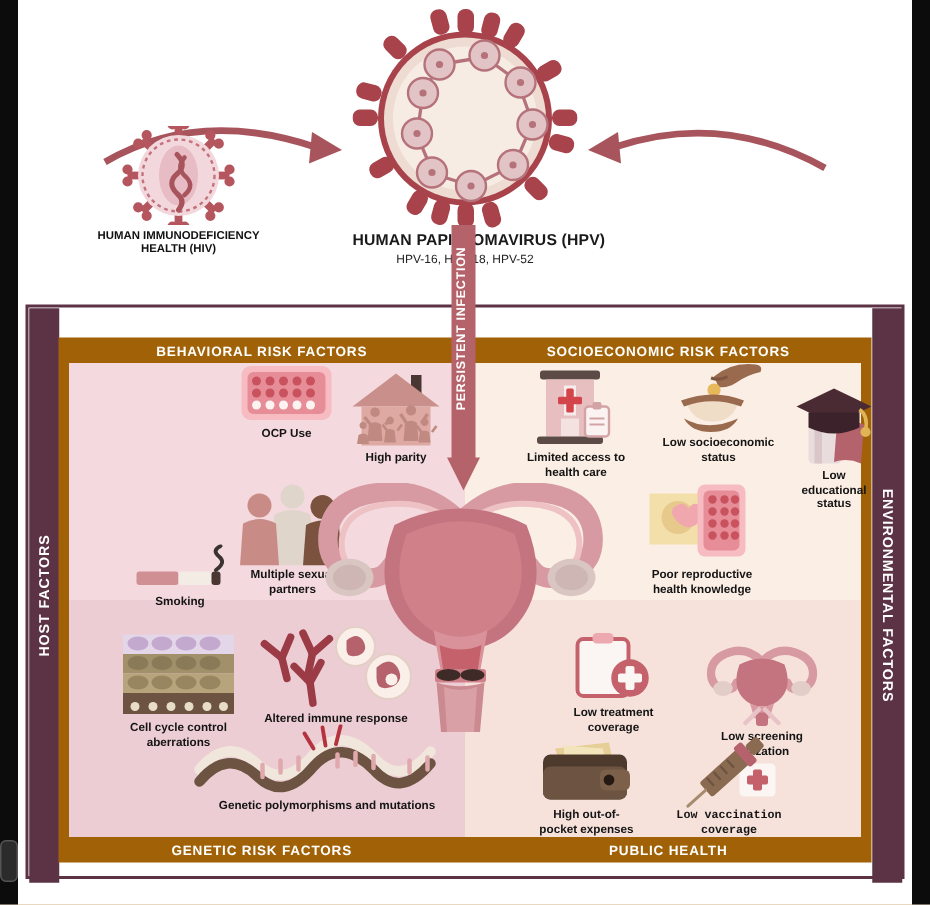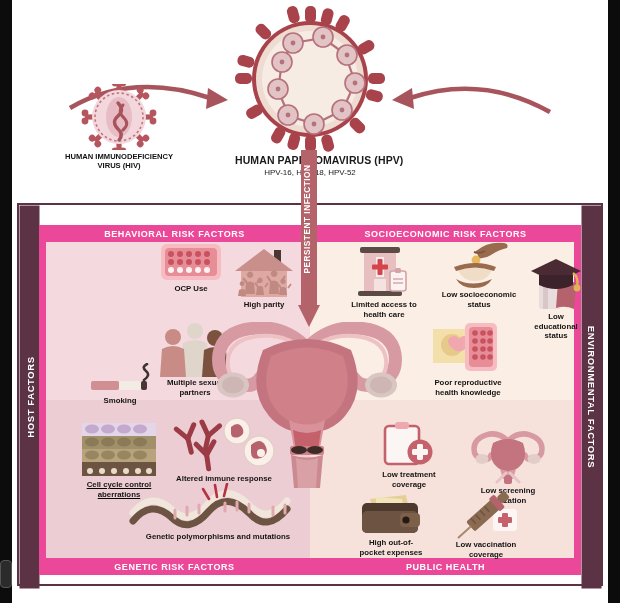--- a/index.html
+++ b/index.html
@@ -28,21 +28,21 @@
 
   .side-item{position:absolute;width:150px;text-align:center;}
   .side-item .cap{font-size:7.6px;font-weight:bold;color:#111;line-height:1.25;margin-top:2px;}
   .hiv-wrap{left:32px;top:84px;}
   .chl-wrap{right:12px;top:100px;}
 
   
   .frame{position:absolute;left:17px;top:203px;width:586px;height:383px;
     background:#ffffff;border:2px solid #5c3344;box-sizing:border-box;}
   .inner{position:absolute;left:20px;top:20px;right:20px;bottom:9px;
-    background:#ec4899;box-sizing:border-box;}
+    background:#a16207;box-sizing:border-box;}
 
   .hdr{position:absolute;left:0;right:0;height:17px;display:flex;}
   .hdr.top{top:0;}
   .hdr.bottom{bottom:0;}
   .hdr .cell{flex:1;display:flex;align-items:center;justify-content:center;}
   .hdr .cell span{font-size:9px;font-weight:bold;color:#fff;letter-spacing:.55px;}
 
   .quadwrap{position:absolute;left:7px;right:7px;top:17px;bottom:17px;display:flex;
     flex-wrap:wrap;}
   .quad{width:50%;height:50%;box-sizing:border-box;position:relative;}
@@ -204,21 +204,21 @@
           </g>
         </g>
         <circle cx="45" cy="33" r="27" fill="#f2d8dc"></circle>
         <circle cx="45" cy="33" r="24" fill="none" stroke="#c4737d" stroke-width="1.6" stroke-dasharray="2.5 2.5"></circle>
         <ellipse cx="45" cy="33" rx="13" ry="20" fill="#e8bcc4"></ellipse>
         <path d="M44 19 q7 7 0 13 q-7 6 0 13 q6 5 1 11" fill="none" stroke="#a8545c" stroke-width="3.4" stroke-linecap="round"></path>
         <path d="M49 21 q-6 7 1 13 q6 6 -1 12" fill="none" stroke="#a8545c" stroke-width="3" stroke-linecap="round"></path>
       </svg>
       <div class="cap">
         <span>HUMAN IMMUNODEFICIENCY</span><br>
-        <span>VIRUS (HIV)</span>
+        <span>HEALTH (HIV)</span>
       </div>
     </div>
 
   </div>
 
   <div class="frame">
 
     <div class="vlabel left">HOST FACTORS</div>
     <div class="vlabel right">ENVIRONMENTAL FACTORS</div>
 
@@ -397,21 +397,21 @@
               <circle cx="52" cy="30" r="2.8"></circle>
               <circle cx="59" cy="30" r="2.8"></circle>
             <circle cx="44" cy="38" r="2.8"></circle>
               <circle cx="52" cy="38" r="2.8"></circle>
               <circle cx="59" cy="38" r="2.8"></circle>
           </g>
         </svg>
         <div class="cap">Poor reproductive<br>health knowledge</div>
       </div>
 
-      <div class="item" style="left:30px;top:196px;width:100px;text-decoration:underline;">
+      <div class="item" style="left:30px;top:196px;width:100px;">
         <svg class="art" width="78" height="58" viewBox="0 0 78 58">
           <rect x="2" y="2" width="74" height="13" fill="#e3d6e8"></rect>
           <g fill="#c3a9cd">
             <ellipse cx="12" cy="8" rx="7" ry="4.6"></ellipse>
               <ellipse cx="28" cy="8" rx="7" ry="4.6"></ellipse>
             <ellipse cx="44" cy="8" rx="7" ry="4.6"></ellipse>
               <ellipse cx="60" cy="8" rx="7" ry="4.6"></ellipse>
           </g>
           <rect x="2" y="15" width="74" height="13" fill="#a2906b"></rect>
           <g fill="#8a7a58">
@@ -523,21 +523,21 @@
           <path d="M12 6 L48 2 L50 12 H14 Z" fill="#e6cf96"></path>
           <path d="M18 4 L44 6 L45 12 H18 Z" fill="#f2e5bb"></path>
           <rect x="4" y="10" width="56" height="30" rx="5" fill="#4e3a2c"></rect>
           <rect x="4" y="18" width="56" height="22" rx="5" fill="#6d5442"></rect>
           <rect x="42" y="20" width="20" height="14" rx="4" fill="#7c6049"></rect>
           <circle cx="48" cy="27" r="3.6" fill="#241a13"></circle>
         </svg>
         <div class="cap">High out-of-<br>pocket expenses</div>
       </div>
 
-      <div class="item" style="left:400px;top:262px;width:94px;">
+      <div class="item" style="left:400px;top:262px;width:94px;font-family:Liberation Mono, monospace;">
         <svg class="art" width="78" height="52" viewBox="0 0 78 52">
           <rect x="46" y="22" width="24" height="22" rx="3" fill="#fbf5f4"></rect>
           <g fill="#c4616b">
             <rect x="55" y="26" width="6" height="14" rx="1.3"></rect>
             <rect x="51" y="30" width="14" height="6" rx="1.3"></rect>
           </g>
           <g transform="rotate(-42 38 26)">
             <rect x="18" y="20" width="34" height="13" rx="2" fill="#8a6a50"></rect>
             <g stroke="#6d5442" stroke-width="1.5">
               <line x1="24" y1="21" x2="24" y2="28"></line>

